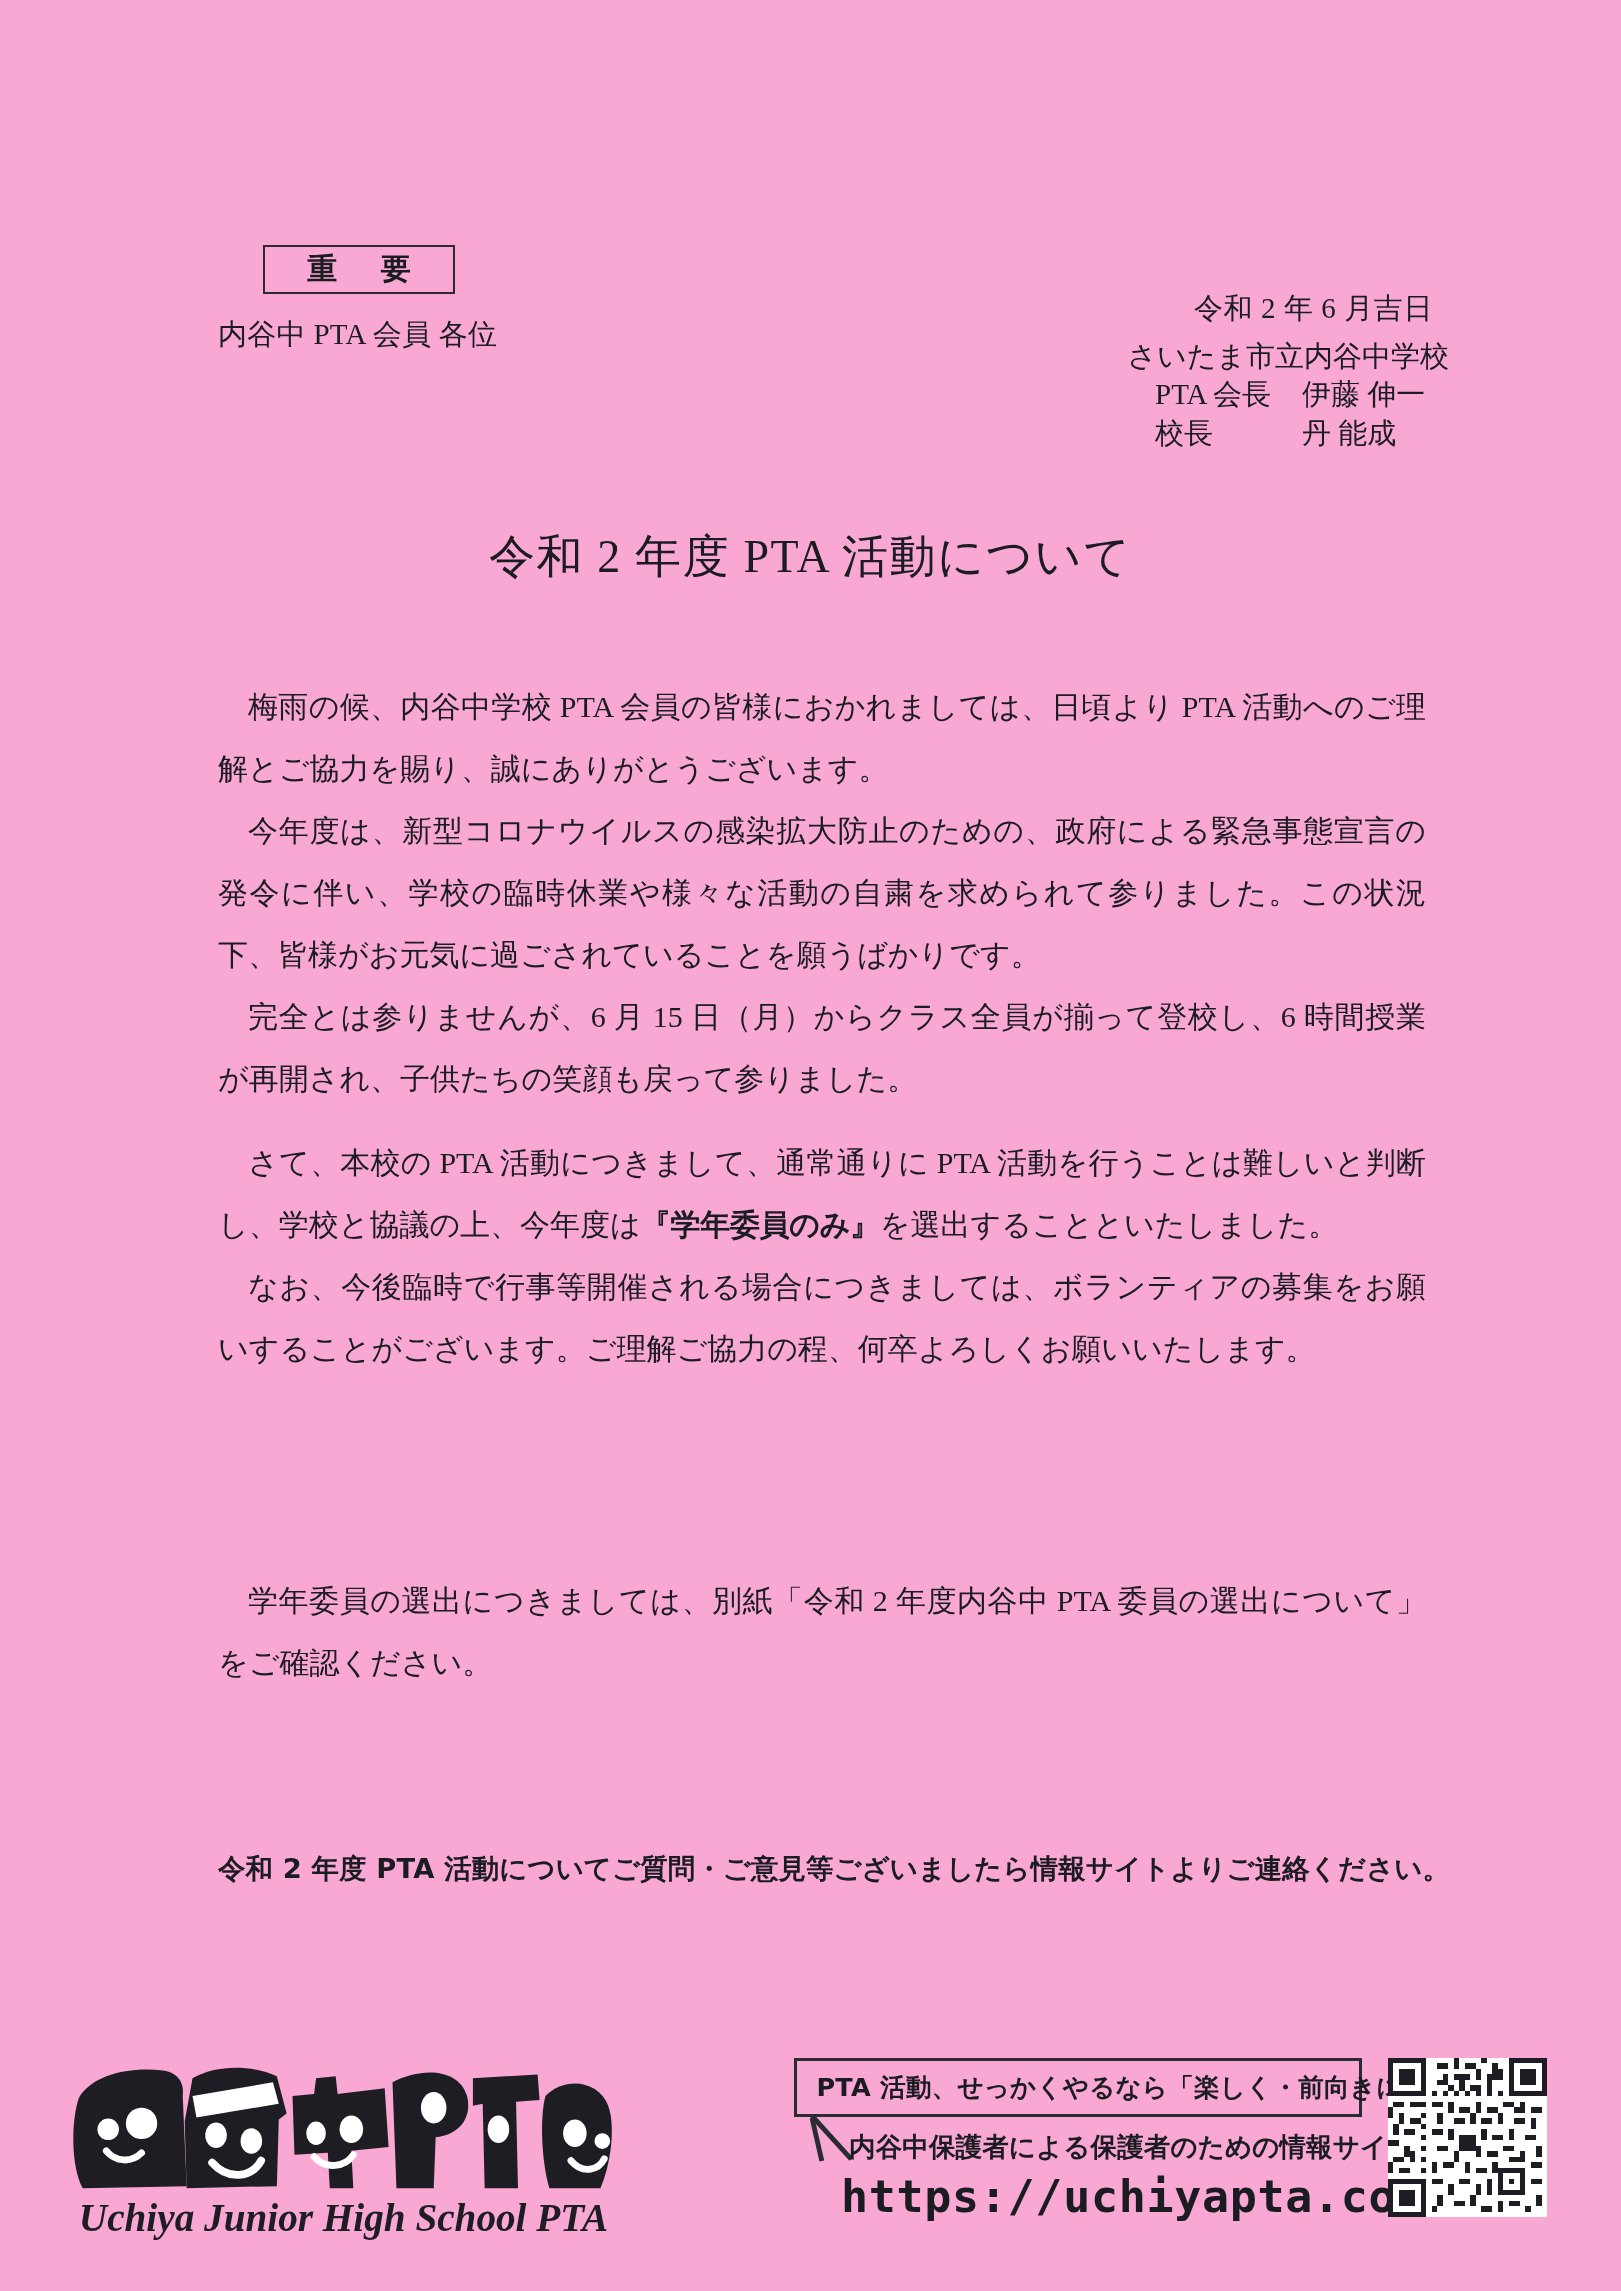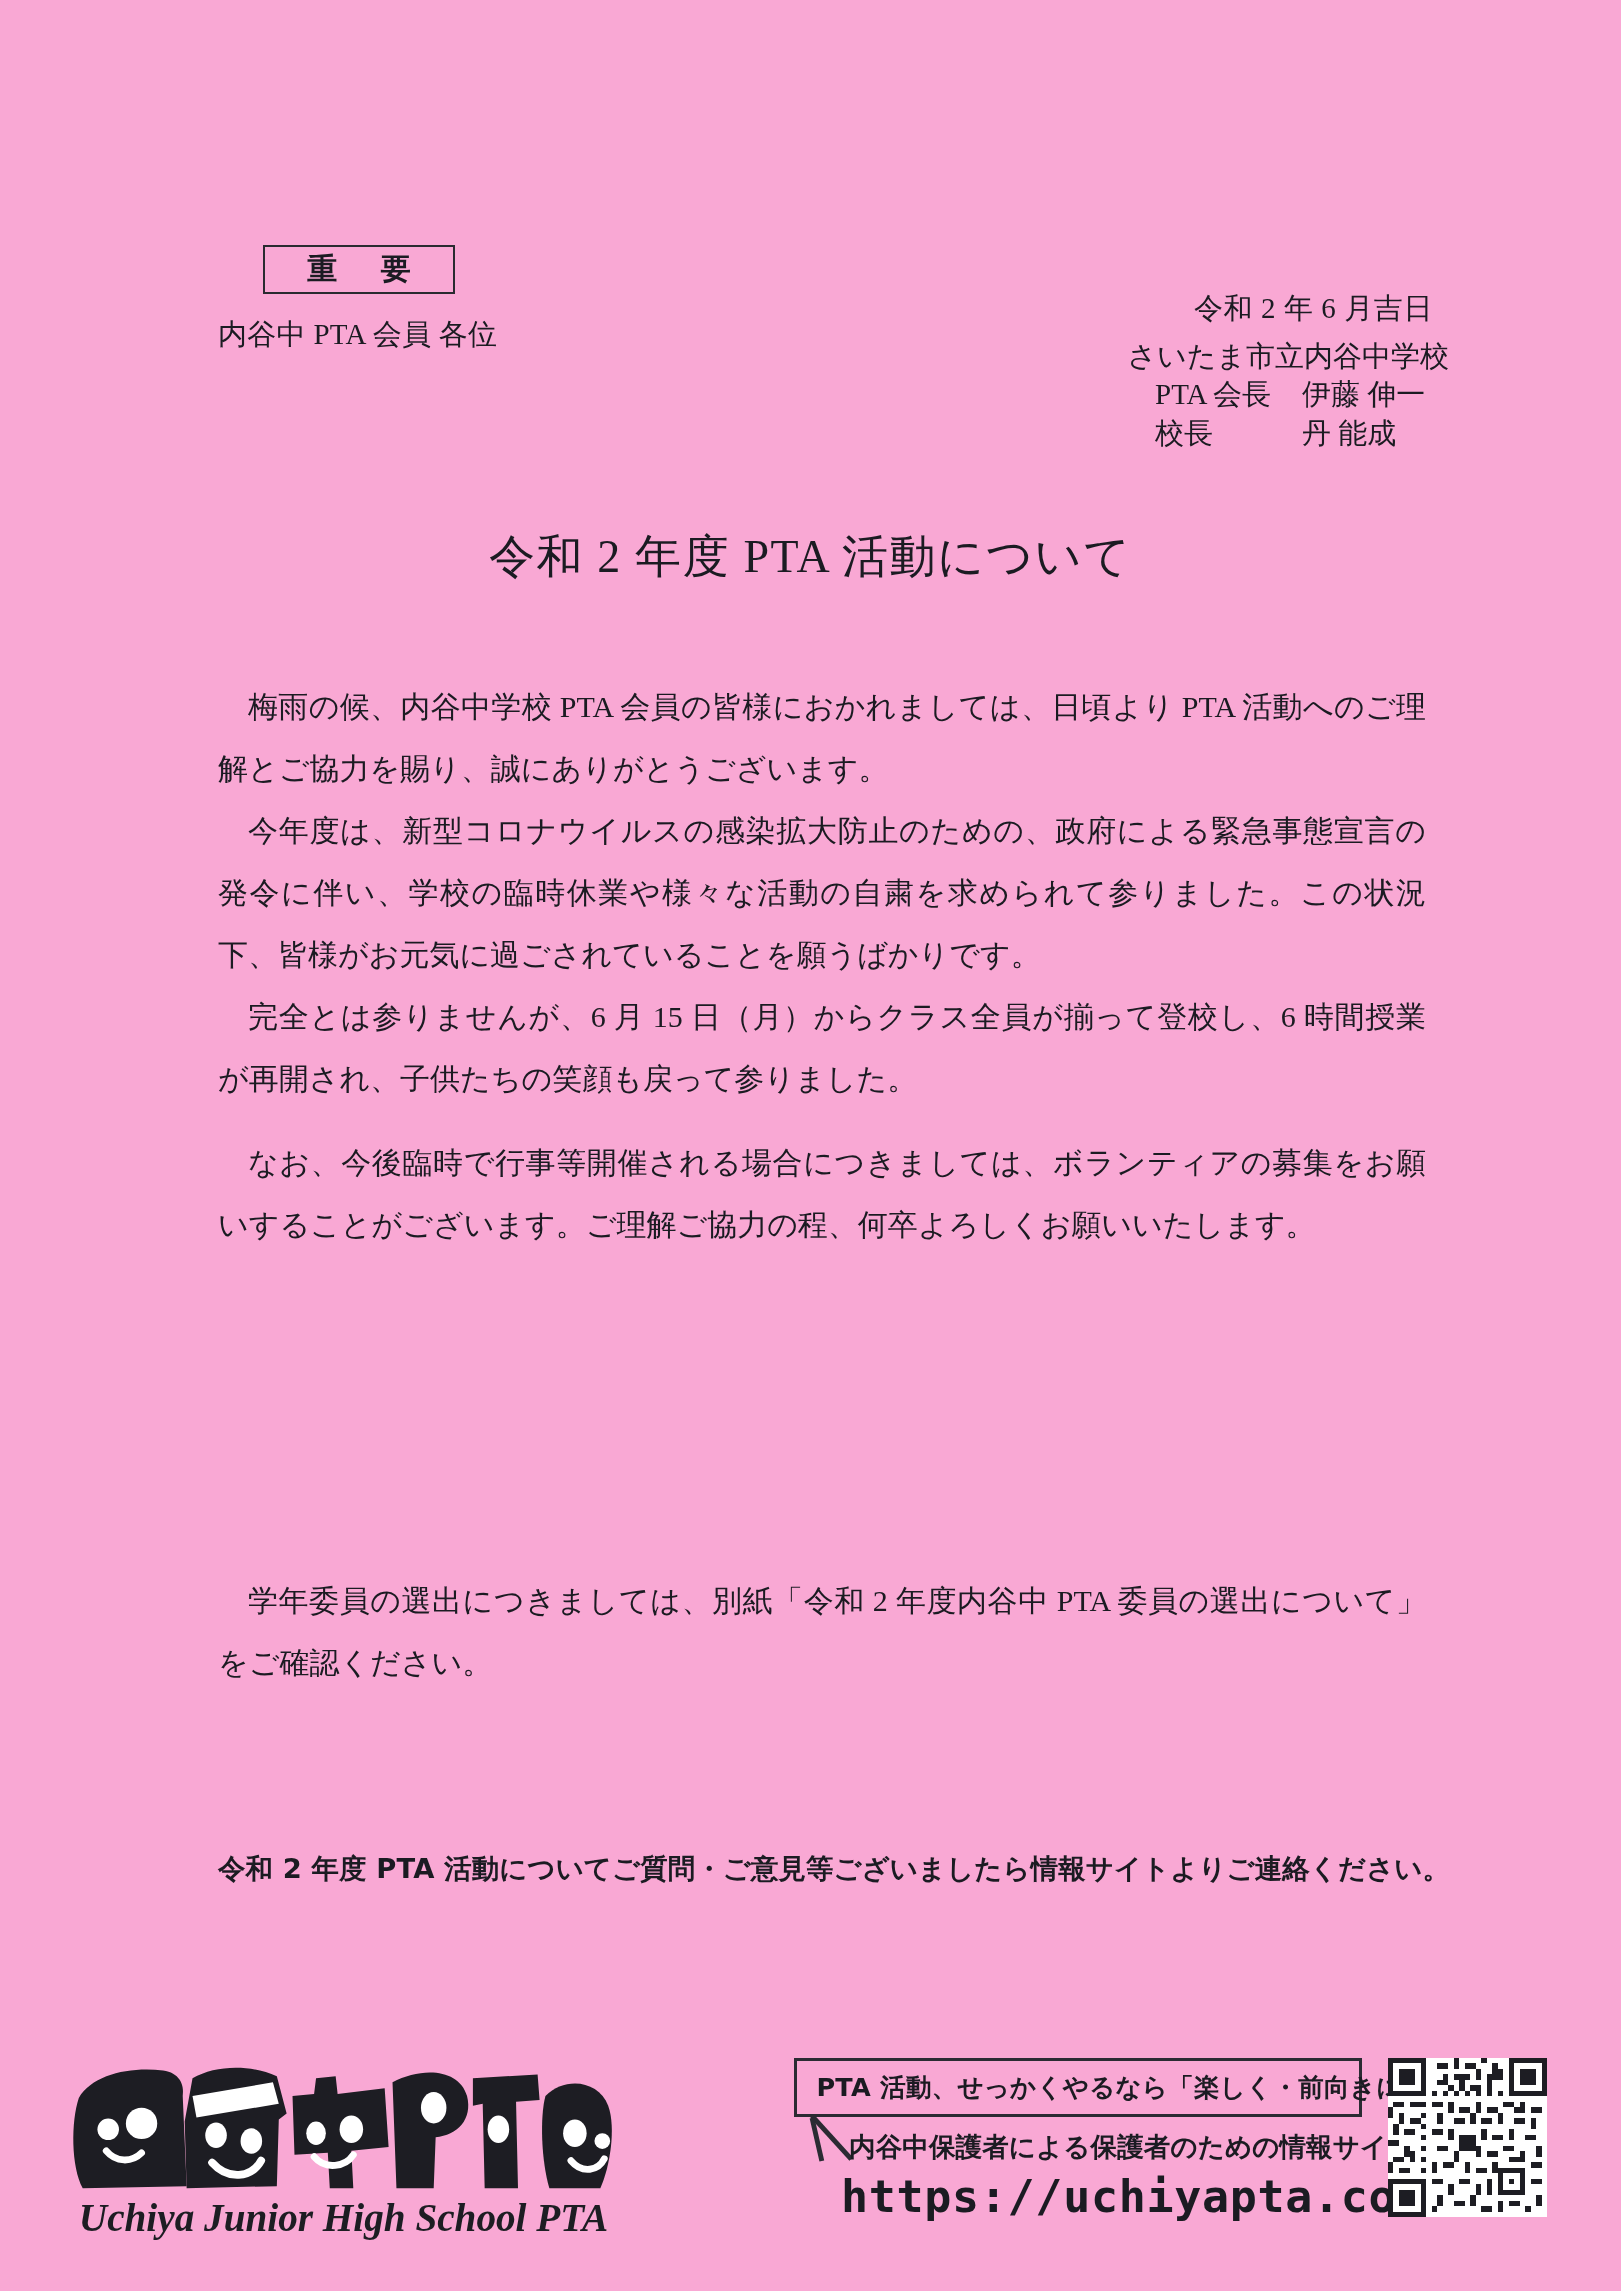--- a/index.html
+++ b/index.html
@@ -262,20 +262,21 @@
 
   <h1 class="doc-title">令和 2 年度 PTA 活動について</h1>
 
   <div class="body-block b1">
     <p>梅雨の候、内谷中学校 PTA 会員の皆様におかれましては、日頃より PTA 活動へのご理解とご協力を賜り、誠にありがとうございます。</p>
     <p>今年度は、新型コロナウイルスの感染拡大防止のための、政府による緊急事態宣言の発令に伴い、学校の臨時休業や様々な活動の自粛を求められて参りました。この状況下、皆様がお元気に過ごされていることを願うばかりです。</p>
     <p>完全とは参りませんが、6 月 15 日（月）からクラス全員が揃って登校し、6 時間授業が再開され、子供たちの笑顔も戻って参りました。</p>
   </div>
 
   <div class="body-block b2">
+    <p><span>さて、本校の PTA 活動につきまして、通常通りに PTA 活動を行うことは難しいと判断し、学校と協議の上、今年度は</span><span class="emph">『学年委員のみ』</span><span>を選出することといたしました。</span></p>
     <p>なお、今後臨時で行事等開催される場合につきましては、ボランティアの募集をお願いすることがございます。ご理解ご協力の程、何卒よろしくお願いいたします。</p>
   </div>
 
   <div class="body-block b3">
     <p>学年委員の選出につきましては、別紙「令和 2 年度内谷中 PTA 委員の選出について」をご確認ください。</p>
   </div>
 
   <div class="contact-note">令和 2 年度 PTA 活動についてご質問・ご意見等ございましたら情報サイトよりご連絡ください。</div>
 
   <div class="footer">

